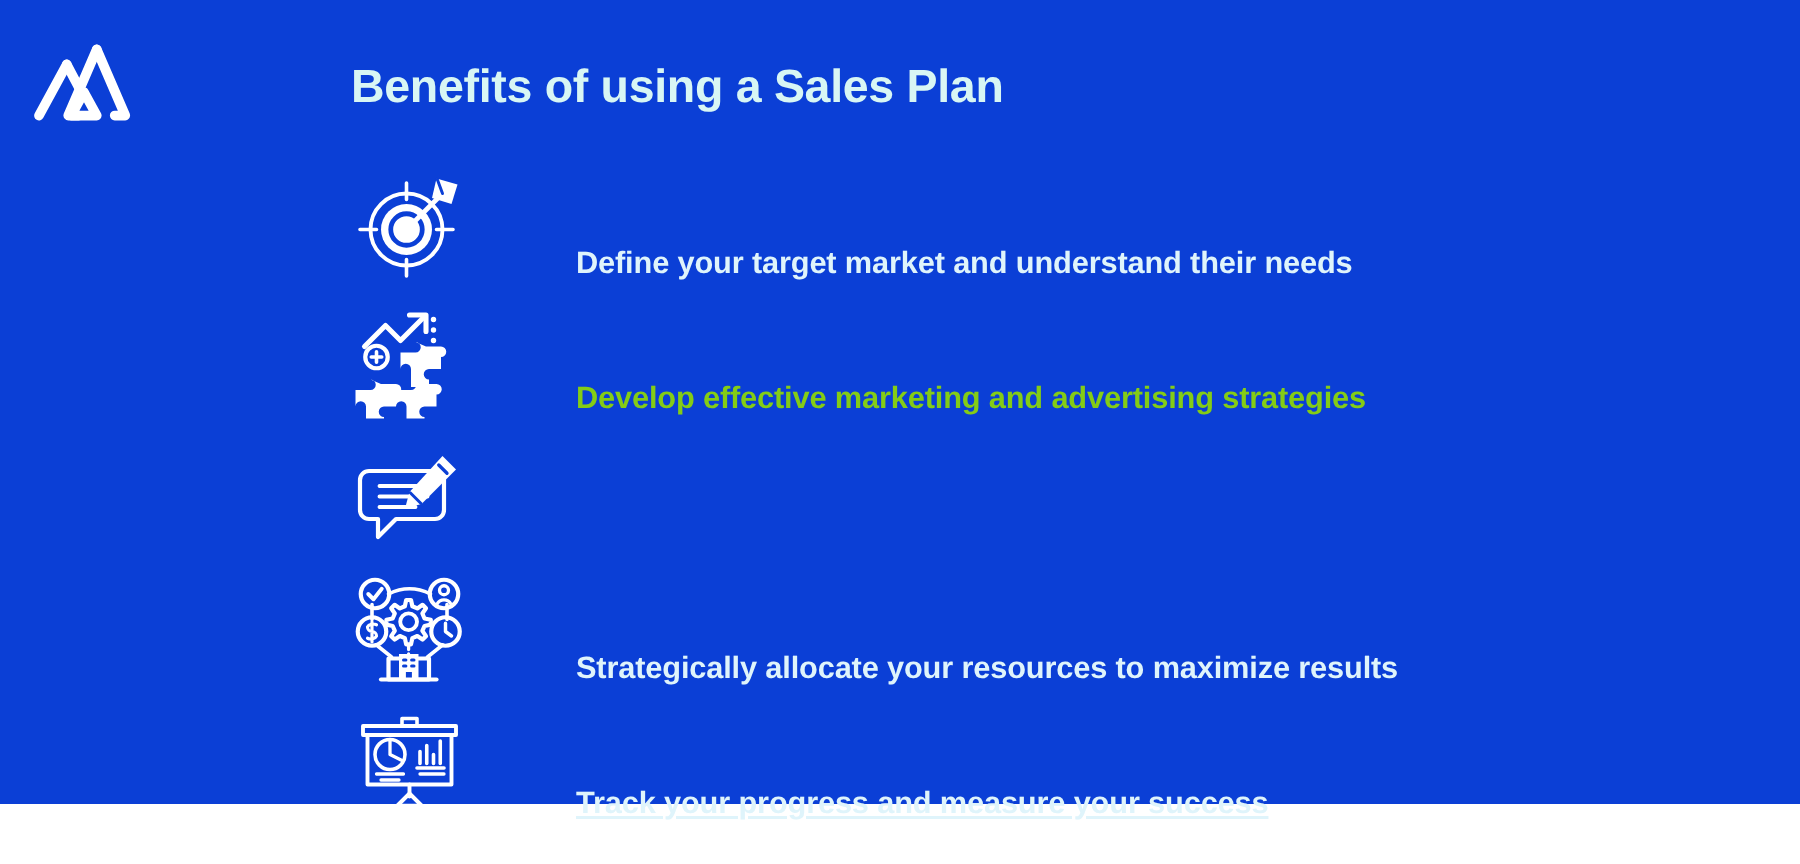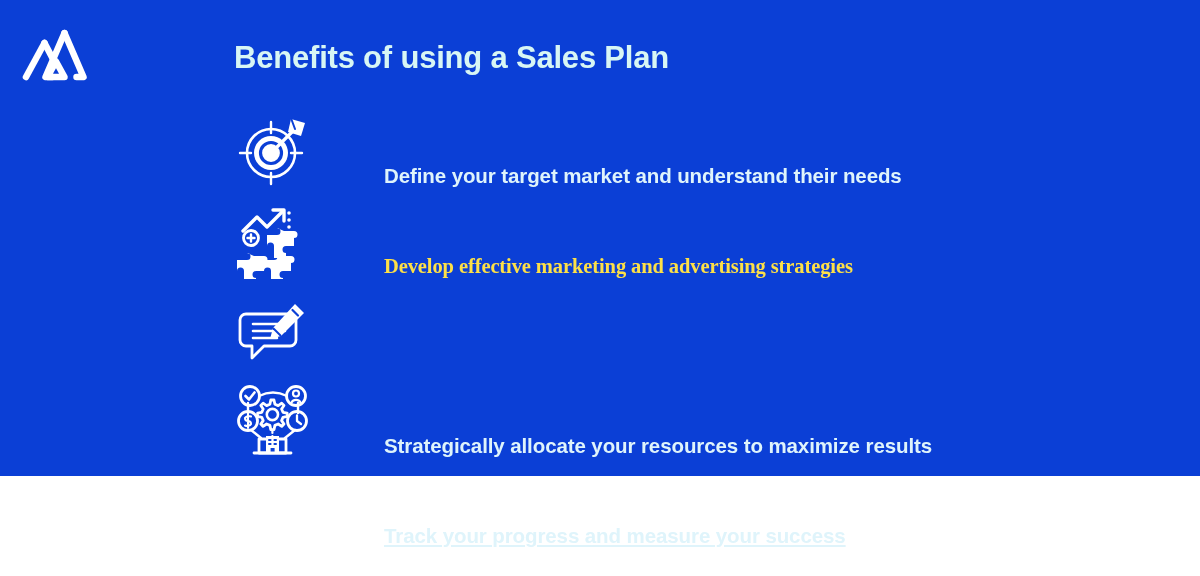--- a/index.html
+++ b/index.html
@@ -8,21 +8,21 @@
   }
   body {
     width: 1200px;
     height: 576px;
     overflow: hidden;
     font-family: "Liberation Sans", sans-serif;
   }
   #slide {
     position: relative;
     width: 1200px;
-    height: 476px;
+    height: 536px;
     background: #0B3FD6;
     box-sizing: border-box;
   }
   
   #logo {
     position: absolute;
     left: 20px;
     top: 27px;
     width: 72px;
     height: 58px;
@@ -122,21 +122,21 @@
           <circle cx="54" cy="10" r="1.8" fill="#FFFFFF"></circle>
           <circle cx="54" cy="17" r="1.8" fill="#FFFFFF"></circle>
           <circle cx="54" cy="24" r="1.8" fill="#FFFFFF"></circle>
           <circle cx="16" cy="35" r="7.5" fill="none" stroke="#FFFFFF" stroke-width="2.8"></circle>
           <path d="M12.5 35 H19.5 M16 31.5 V38.5" stroke="#FFFFFF" stroke-width="2.4" stroke-linecap="round"></path>
           <path d="M32 28 h10 a3.5 3.5 0 0 1 0 7 h-0 v8 h-8 a3.5 3.5 0 0 0 -3.5 3.5 a3.5 3.5 0 0 0 3.5 3.5 v5 h-12 v-12 a3.5 3.5 0 0 0 -3.5 -3.5 a3.5 3.5 0 0 0 -3.5 3.5 h-0 v-11 h10 a3.5 3.5 0 0 0 3.5 -3.5 a3.5 3.5 0 0 0 -3.5 -3.5 z" transform="translate(17,0)" fill="#FFFFFF"></path>
           <path d="M32 28 h10 a3.5 3.5 0 0 1 0 7 h-0 v8 h-8 a3.5 3.5 0 0 0 -3.5 3.5 a3.5 3.5 0 0 0 3.5 3.5 v5 h-12 v-12 a3.5 3.5 0 0 0 -3.5 -3.5 a3.5 3.5 0 0 0 -3.5 3.5 h-0 v-11 h10 a3.5 3.5 0 0 0 3.5 -3.5 a3.5 3.5 0 0 0 -3.5 -3.5 z" transform="translate(14,25)" fill="#FFFFFF"></path>
           <path d="M32 28 h10 a3.5 3.5 0 0 1 0 7 h-0 v8 h-8 a3.5 3.5 0 0 0 -3.5 3.5 a3.5 3.5 0 0 0 3.5 3.5 v5 h-12 v-12 a3.5 3.5 0 0 0 -3.5 -3.5 a3.5 3.5 0 0 0 -3.5 3.5 h-0 v-11 h10 a3.5 3.5 0 0 0 3.5 -3.5 a3.5 3.5 0 0 0 -3.5 -3.5 z" transform="translate(-13,25)" fill="#FFFFFF"></path>
         </svg>
       </div>
-      <div class="benefit-text" style="color: #fde047; font-family: Liberation Serif, serif;">Develop effective marketing and advertising strategies</div>
+      <div class="benefit-text" style="color: #84cc16;">Develop effective marketing and advertising strategies</div>
     </div>
 
     <div class="benefit-row indented">
       <div class="benefit-icon">
         <svg width="76" height="76" viewBox="0 0 76 76" xmlns="http://www.w3.org/2000/svg">
           <path d="M11 21 h44 a6 6 0 0 1 6 6 v20 a6 6 0 0 1 -6 6 h-26 l-12 12 v-12 h-6 a6 6 0 0 1 -6 -6 v-20 a6 6 0 0 1 6 -6 z" fill="none" stroke="#FFFFFF" stroke-width="2.8" stroke-linejoin="round"></path>
           <path d="M18 31 H50 M18 38 H50 M18 45 H42" stroke="#FFFFFF" stroke-width="2.6" stroke-linecap="round"></path>
           <path d="M60 11 L69 20 L46 43 L35 46 L38 35 Z" fill="#FFFFFF"></path>
           <path d="M57.5 17 L63 22.5" stroke="#0B3FD6" stroke-width="2.2" stroke-linecap="round"></path>
           <path d="M38.5 35.5 L45.5 42.5" stroke="#0B3FD6" stroke-width="2" stroke-linecap="round"></path>

